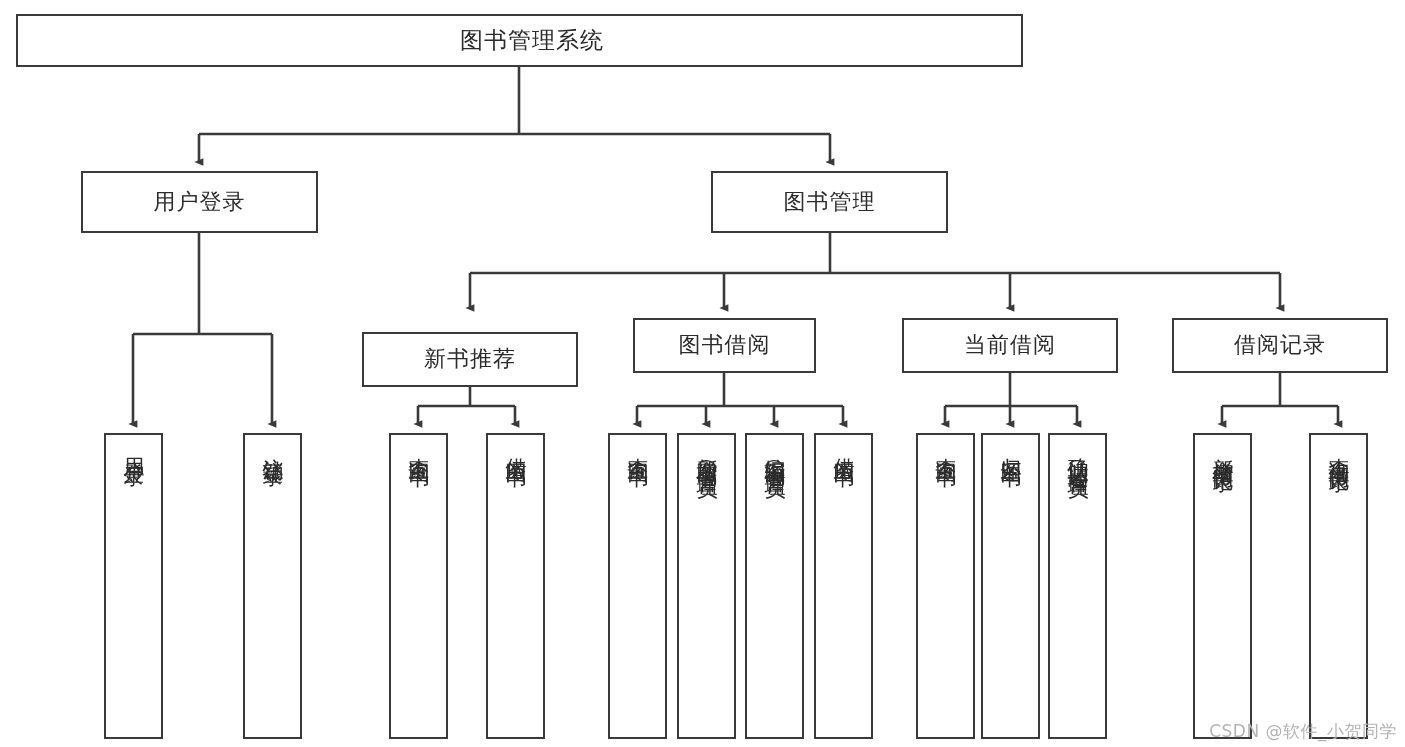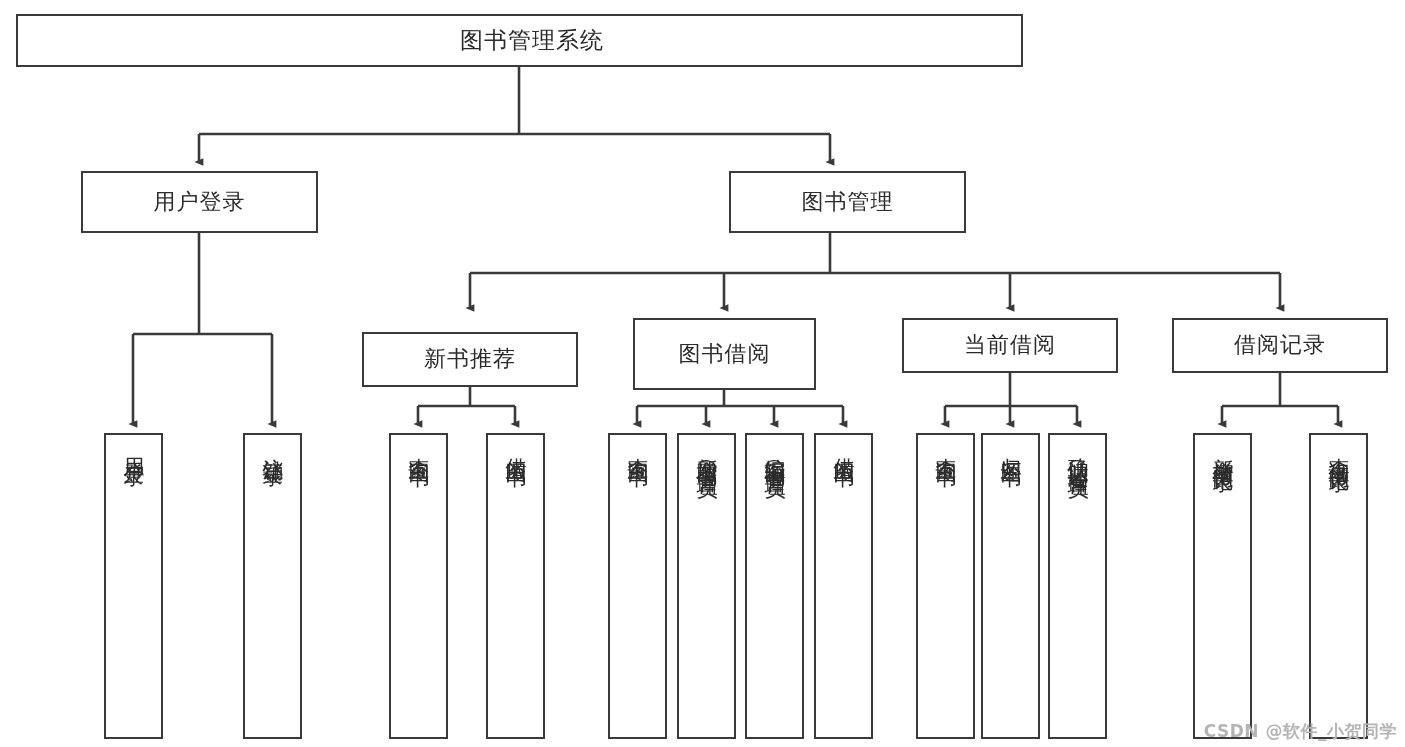--- a/index.html
+++ b/index.html
@@ -66,21 +66,20 @@
   }
   .watermark {
     position: absolute;
     right: 8px;
     bottom: 4px;
     font-size: 17px;
     color: #b4b4b4;
     letter-spacing: 0.5px;
     z-index: 5;
     white-space: nowrap;
-    font-weight: bold;
   }
 </style>
 </head>
 <body>
 
 <div id="diagram-root">
 
   <svg id="svg-connectors" viewBox="0 0 1405 747">
     <defs>
       <marker id="arrowhead" markerWidth="10" markerHeight="10" refX="4.2" refY="5" orient="auto" markerUnits="userSpaceOnUse">
@@ -133,29 +132,29 @@
   </svg>
 
   <div class="node horiz root" style="left:16px; top:14px; width:1007px; height:53px;padding-left:25px;">
     <span class="node-label">图书管理系统</span>
   </div>
 
   <div class="node horiz" style="left:81px; top:171px; width:237px; height:62px;">
     <span class="node-label">用户登录</span>
   </div>
 
-  <div class="node horiz" style="left:711px; top:171px; width:237px; height:62px;margin-left:18px;">
+  <div class="node horiz" style="left:711px; top:171px; width:237px; height:62px;">
     <span class="node-label">图书管理</span>
   </div>
 
   <div class="node horiz" style="left:362px; top:332px; width:216px; height:55px;">
     <span class="node-label">新书推荐</span>
   </div>
 
-  <div class="node horiz" style="left:633px; top:318px; width:183px; height:72px;">
+  <div class="node horiz" style="left:633px; top:318px; width:183px; height:55px;">
     <span class="node-label">图书借阅</span>
   </div>
 
   <div class="node horiz" style="left:902px; top:318px; width:216px; height:55px;font-family:Liberation Serif, serif;">
     <span class="node-label">当前借阅</span>
   </div>
 
   <div class="node horiz" style="left:1172px; top:318px; width:216px; height:55px;">
     <span class="node-label">借阅记录</span>
   </div>

